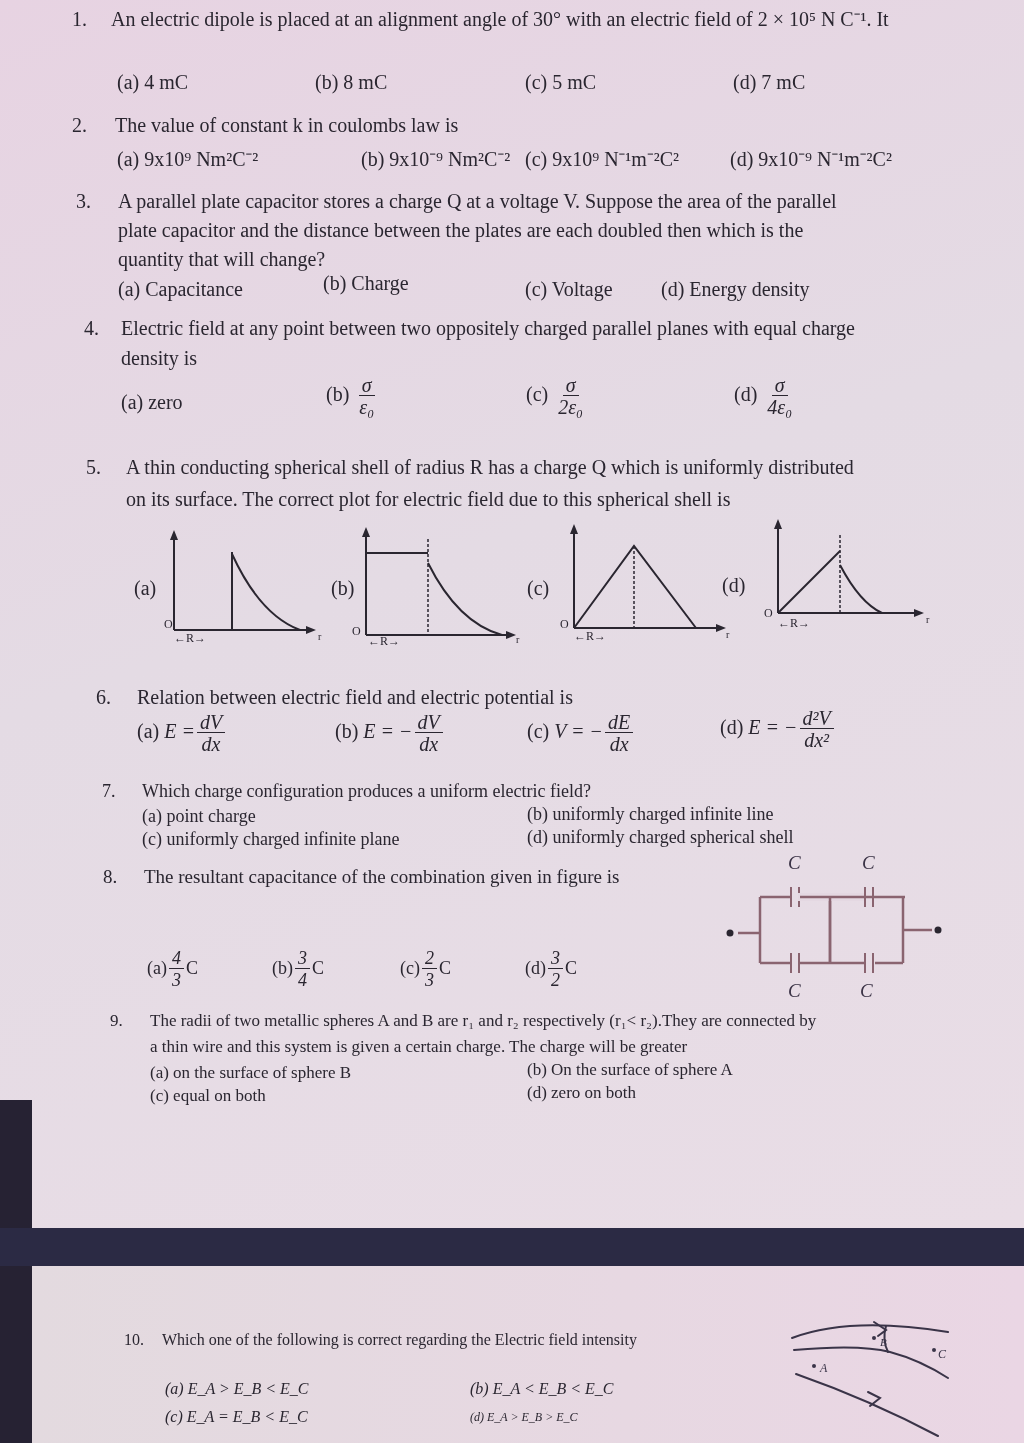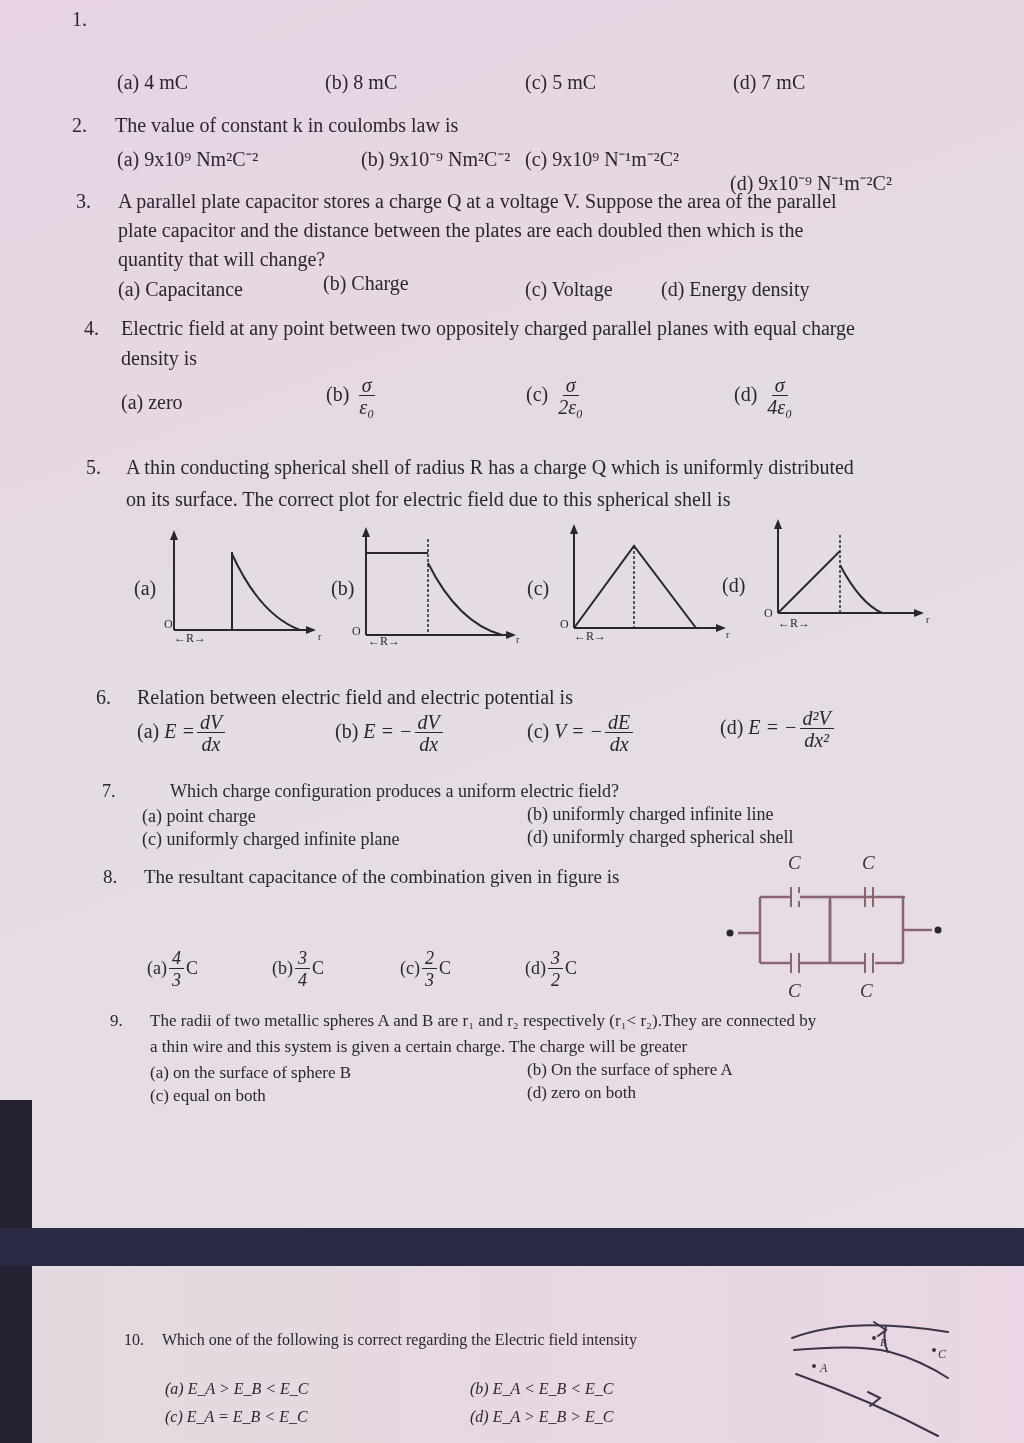--- a/index.html
+++ b/index.html
@@ -38,32 +38,33 @@
 </head>
 <body>
 
 <div class="sheet"></div>
 <div class="left-shadow"></div>
 <div class="band"></div>
 <div class="sheet2"></div>
 
 <div class="q" style="left:0;top:0;width:1024px;height:100px;">
   <span class="qnum" style="left:72px;top:4px;">1.</span>
+  <span class="qtext" style="left:111px;top:4px;width:900px;">An electric dipole is placed at an alignment angle of 30° with an electric field of 2 × 10⁵ N C⁻¹. It</span>
 </div>
 <span class="opt" style="left:117px;top:69px;text-align:right;">(a) 4 mC</span>
-<span class="opt" style="left:325px;top:69px;">(b) 8 mC</span>
+<span class="opt" style="left:315px;top:69px;">(b) 8 mC</span>
 <span class="opt" style="left:525px;top:69px;">(c) 5 mC</span>
 <span class="opt" style="left:733px;top:69px;">(d) 7 mC</span>
 
 <span class="q qnum" style="left:72px;top:110px;">2.</span>
 <span class="q qtext" style="left:115px;top:110px;">The value of constant k in coulombs law is</span>
 <span class="opt" style="left:117px;top:146px;">(a) 9x10⁹ Nm²C⁻²</span>
 <span class="opt" style="left:317px;top:146px;margin-left:44px;">(b) 9x10⁻⁹ Nm²C⁻²</span>
 <span class="opt" style="left:525px;top:146px;">(c) 9x10⁹ N⁻¹m⁻²C²</span>
-<span class="opt" style="left:730px;top:146px;margin-top:24px;">(d) 9x10⁻⁹ N⁻¹m⁻²C²</span>
+<span class="opt" style="left:730px;top:146px;">(d) 9x10⁻⁹ N⁻¹m⁻²C²</span>
 
 <span class="q qnum" style="left:76px;top:186px;">3.</span>
 <span class="q qtext" style="left:118px;top:186px;">A parallel plate capacitor stores a charge Q at a voltage V. Suppose the area of the parallel</span>
 <span class="q qtext" style="left:118px;top:215px;">plate capacitor and the distance between the plates are each doubled then which is the</span>
 <span class="q qtext" style="left:118px;top:244px;">quantity that will change?</span>
 <span class="opt" style="left:118px;top:276px;">(a) Capacitance</span>
 <span class="opt" style="left:323px;top:270px;">(b) Charge</span>
 <span class="opt" style="left:525px;top:276px;">(c) Voltage</span>
 <span class="opt" style="left:661px;top:276px;">(d) Energy density</span>
 
@@ -183,21 +184,21 @@
     </span>
 </span>
 <span class="opt" style="left:720px;top:708px;">
   <span>(d)</span> <i>E = −</i><span class="frac">
       <span class="num">d²V</span>
       <span class="den">dx²</span>
     </span>
 </span>
 
 <span class="q qnum" style="left:102px;top:776px;font-size:18px;">7.</span>
-<span class="q qtext" style="left:142px;top:776px;font-size:18px;margin-left:28px;">Which charge configuration produces a uniform electric field?</span>
+<span class="q qtext" style="left:142px;top:776px;font-size:18px;">Which charge configuration produces a uniform electric field?</span>
 <span class="opt" style="left:142px;top:803px;font-size:18px;">(a) point charge</span>
 <span class="opt" style="left:527px;top:801px;font-size:18px;">(b) uniformly charged infinite line</span>
 <span class="opt" style="left:142px;top:826px;font-size:18px;">(c) uniformly charged infinite plane</span>
 <span class="opt" style="left:527px;top:824px;font-size:18px;">(d) uniformly charged spherical shell</span>
 
 <span class="q qnum" style="left:103px;top:862px;font-size:19px;">8.</span>
 <span class="q qtext" style="left:144px;top:862px;font-size:19px;">The resultant capacitance of the combination given in figure is</span>
 <span class="opt" style="left:147px;top:948px;font-size:18px;">
   <span>(a)</span><span class="frac">
       <span class="num">4</span>
@@ -265,21 +266,21 @@
 <span class="opt" style="left:150px;top:1060px;font-size:17px;">(a) on the surface of sphere B</span>
 <span class="opt" style="left:527px;top:1057px;font-size:17px;">(b) On the surface of sphere A</span>
 <span class="opt" style="left:150px;top:1083px;font-size:17px;">(c) equal on both</span>
 <span class="opt" style="left:527px;top:1080px;font-size:17px;">(d) zero on both</span>
 
 <span class="q qnum" style="left:124px;top:1325px;font-size:16px;">10.</span>
 <span class="q qtext" style="left:162px;top:1325px;font-size:16px;">Which one of the following is correct regarding the Electric field intensity</span>
 <span class="opt" style="left:165px;top:1376px;font-size:16px;font-style:italic;">(a) E_A &gt; E_B &lt; E_C</span>
 <span class="opt" style="left:470px;top:1376px;font-size:16px;font-style:italic;">(b) E_A &lt; E_B &lt; E_C</span>
 <span class="opt" style="left:165px;top:1404px;font-size:16px;font-style:italic;">(c) E_A = E_B &lt; E_C</span>
-<span class="opt" style="left:470px;top:1404px;font-size:16px;font-style:italic;">(d) E_A &gt; E_B &gt; E_C</span>
+<span class="opt" style="left:470px;top:1404px;font-size:12px;font-style:italic;">(d) E_A &gt; E_B &gt; E_C</span>
 
 <svg class="graph" style="left:770px;top:1300px;" width="190" height="143">
   <g stroke="#3a3448" stroke-width="2" fill="none" stroke-linecap="round">
     <path d="M22 38 Q 80 16 178 32"></path>
     <path d="M24 50 Q 90 44 120 52 Q 150 60 178 78"></path>
     <path d="M26 74 Q 100 100 168 136"></path>
     <path d="M116 26 Q 112 40 118 52"></path>
     <path d="M104 22 L 116 30 L 108 36"></path>
     <path d="M98 92 L 110 98 L 100 106"></path>
   </g>

